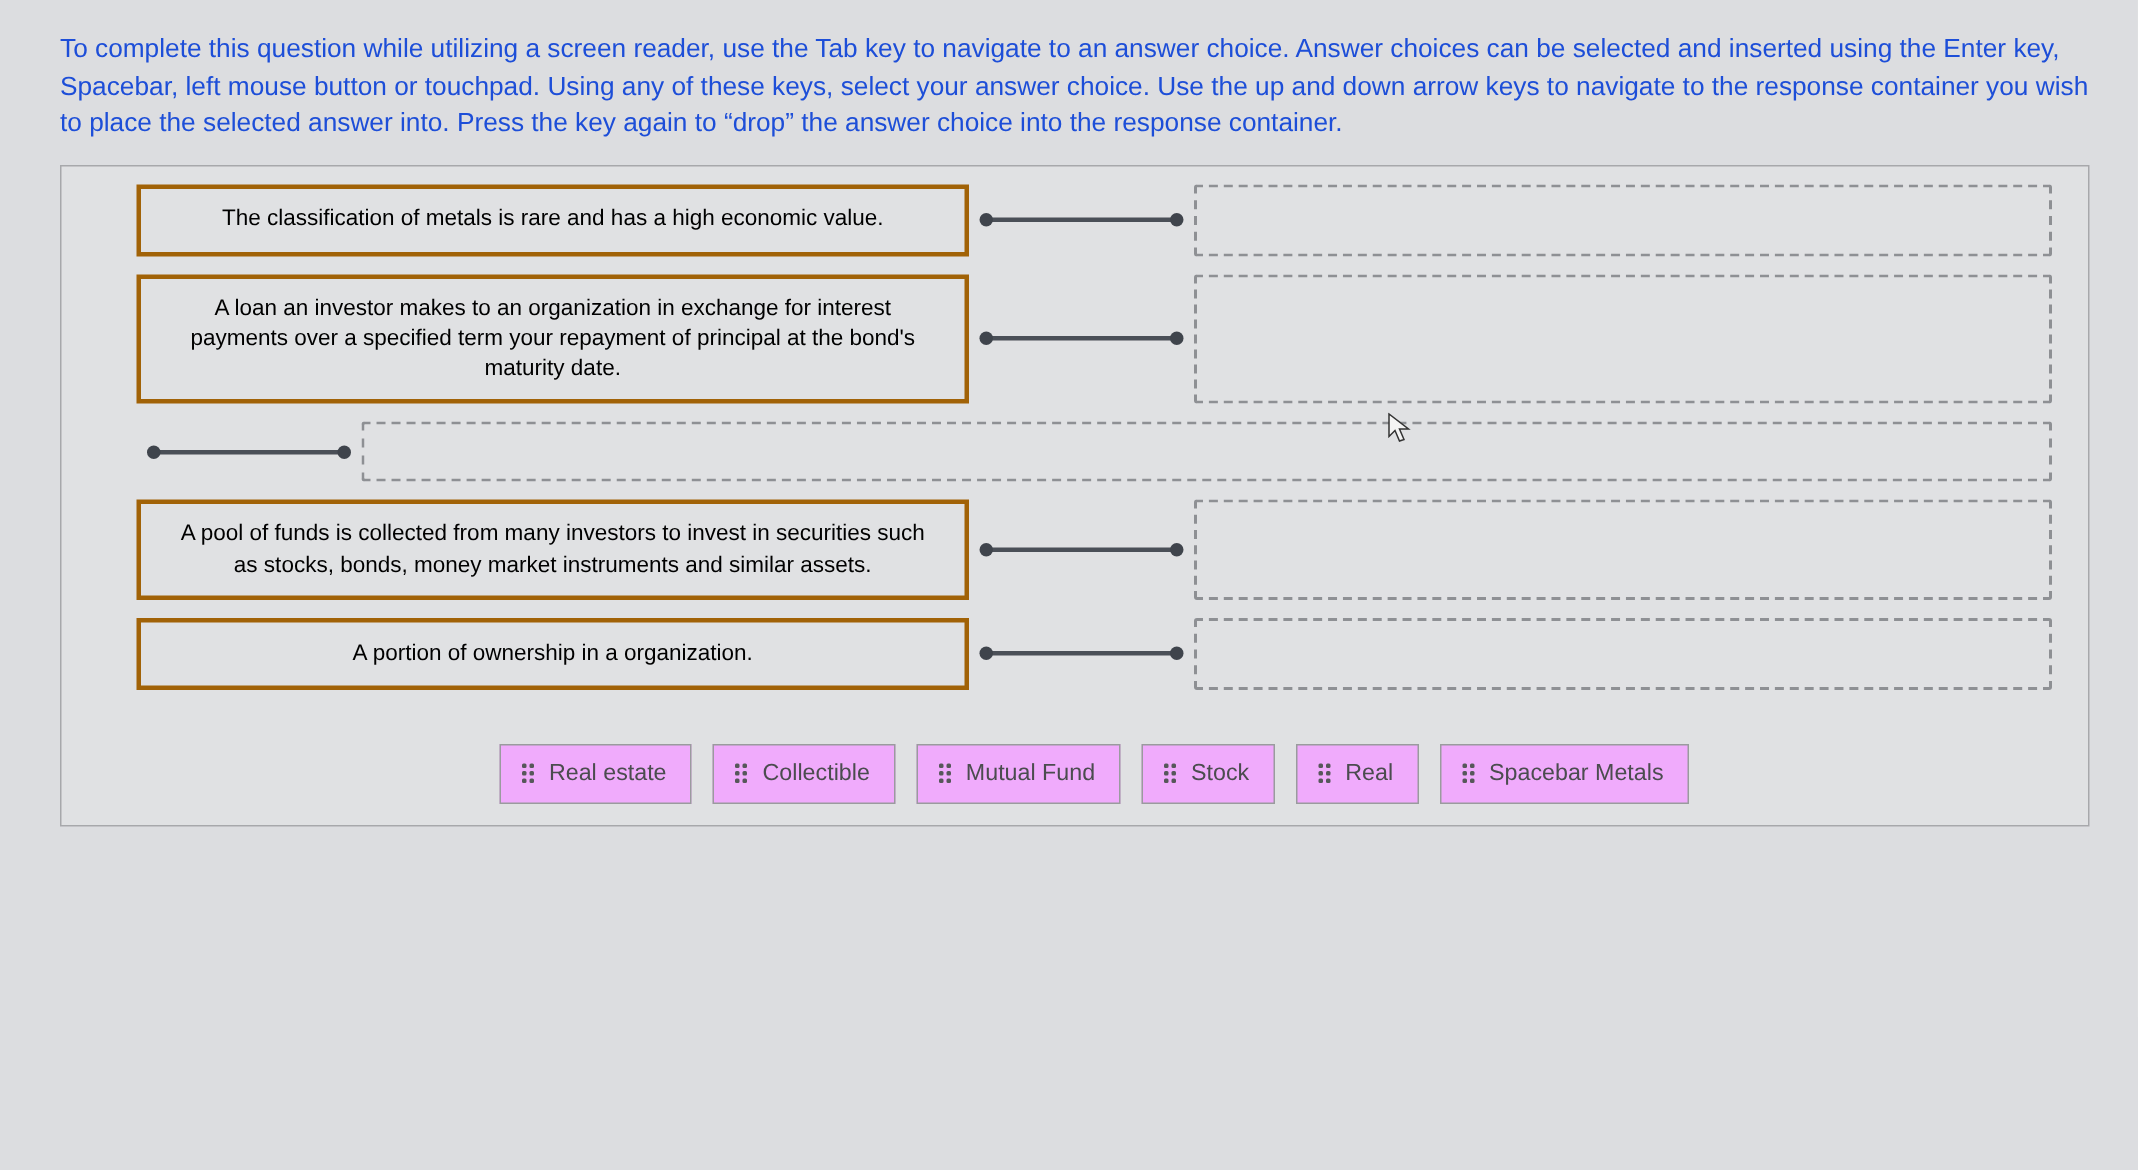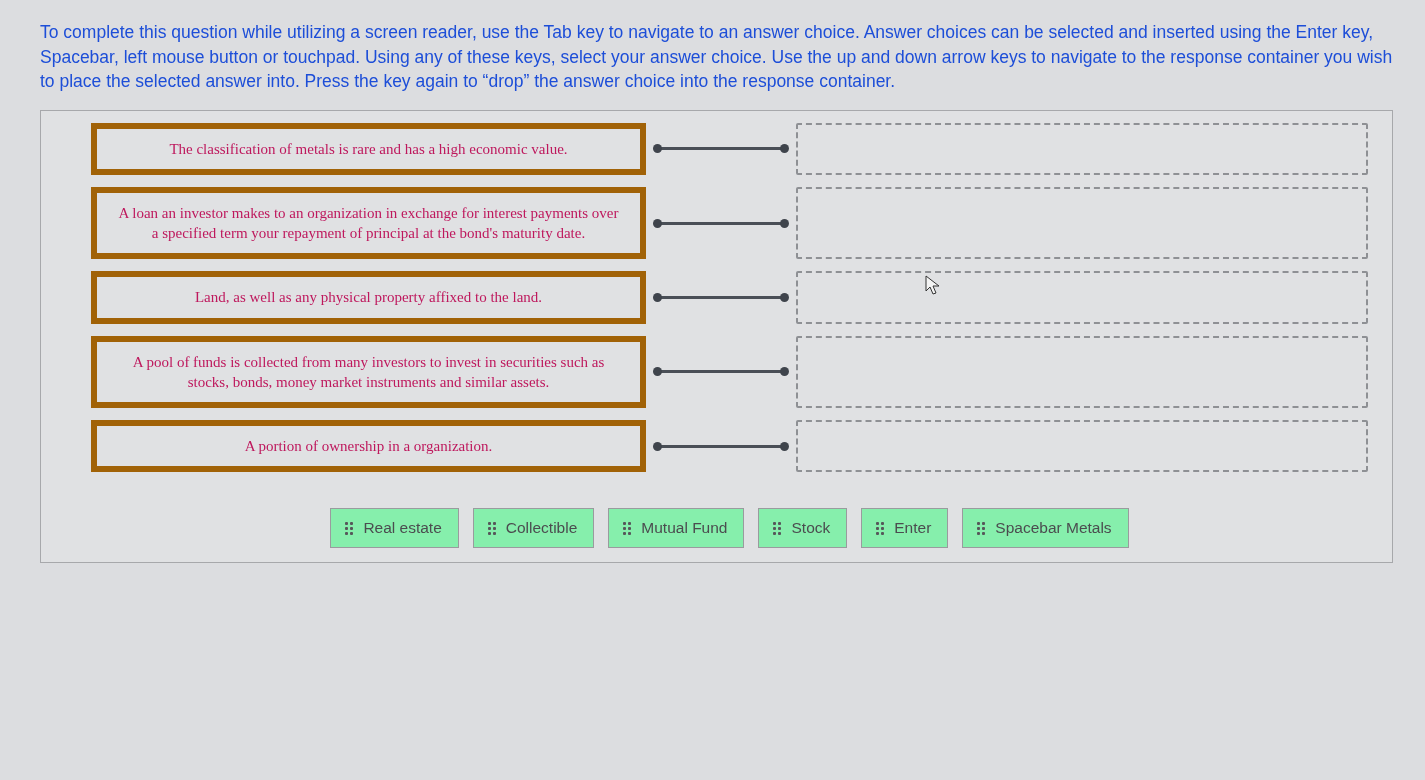--- a/index.html
+++ b/index.html
@@ -23,32 +23,31 @@
     background: #e0e1e3;
     padding: 12px 24px 0 50px;
   }
   .row {
     display: flex;
     align-items: stretch;
     margin-bottom: 12px;
   }
   .def-box {
     flex: 0 0 555px;
-    border: 6px solid #a16207;
+    border: 3px solid #a16207;
     background: #e0e1e3;
     display: flex;
     align-items: center;
     justify-content: center;
     text-align: center;
     padding: 10px 18px;
     font-size: 15px;
     line-height: 1.35;
-    color: #be185d;
+    color: #000000;
     min-height: 48px;
-    font-family: Liberation Serif, serif;
   }
   .connector {
     flex: 0 0 150px;
     position: relative;
     display: flex;
     align-items: center;
   }
   .connector::before {
     content: "";
     position: absolute;
@@ -76,21 +75,21 @@
     min-height: 40px;
   }
   .choices {
     display: flex;
     justify-content: center;
     gap: 14px;
     padding: 24px 0 14px 0;
   }
   .choice {
     border: 1px solid #9a9b9e;
-    background: #86efac;
+    background: #f0abfc;
     padding: 10px 16px 10px 14px;
     font-size: 15.5px;
     color: #4b4c4f;
     display: flex;
     align-items: center;
     gap: 10px;
     cursor: grab;
   }
   .grip {
     display: grid;
@@ -131,21 +130,20 @@
   <div class="row">
     <div class="def-box">A loan an investor makes to an organization in exchange for interest payments over a specified term your repayment of principal at the bond's maturity date.</div>
     <div class="connector">
         <span class="dot left"></span>
         <span class="dot right"></span>
       </div>
     <div class="drop-zone"></div>
   </div>
 
   <div class="row">
-    <div class="def-box">Land, as well as any physical property affixed to the land.</div>
     <div class="connector">
         <span class="dot left"></span>
         <span class="dot right"></span>
       </div>
     <div class="drop-zone"></div>
   </div>
 
   <div class="row">
     <div class="def-box">A pool of funds is collected from many investors to invest in securities such as stocks, bonds, money market instruments and similar assets.</div>
     <div class="connector">
@@ -212,21 +210,21 @@
     </div>
     <div class="choice">
       <span class="grip">
           <span></span>
           <span></span>
           <span></span>
           <span></span>
           <span></span>
           <span></span>
         </span>
-      <span>Enter</span>
+      <span>Real</span>
     </div>
     <div class="choice">
       <span class="grip">
           <span></span>
           <span></span>
           <span></span>
           <span></span>
           <span></span>
           <span></span>
         </span>

